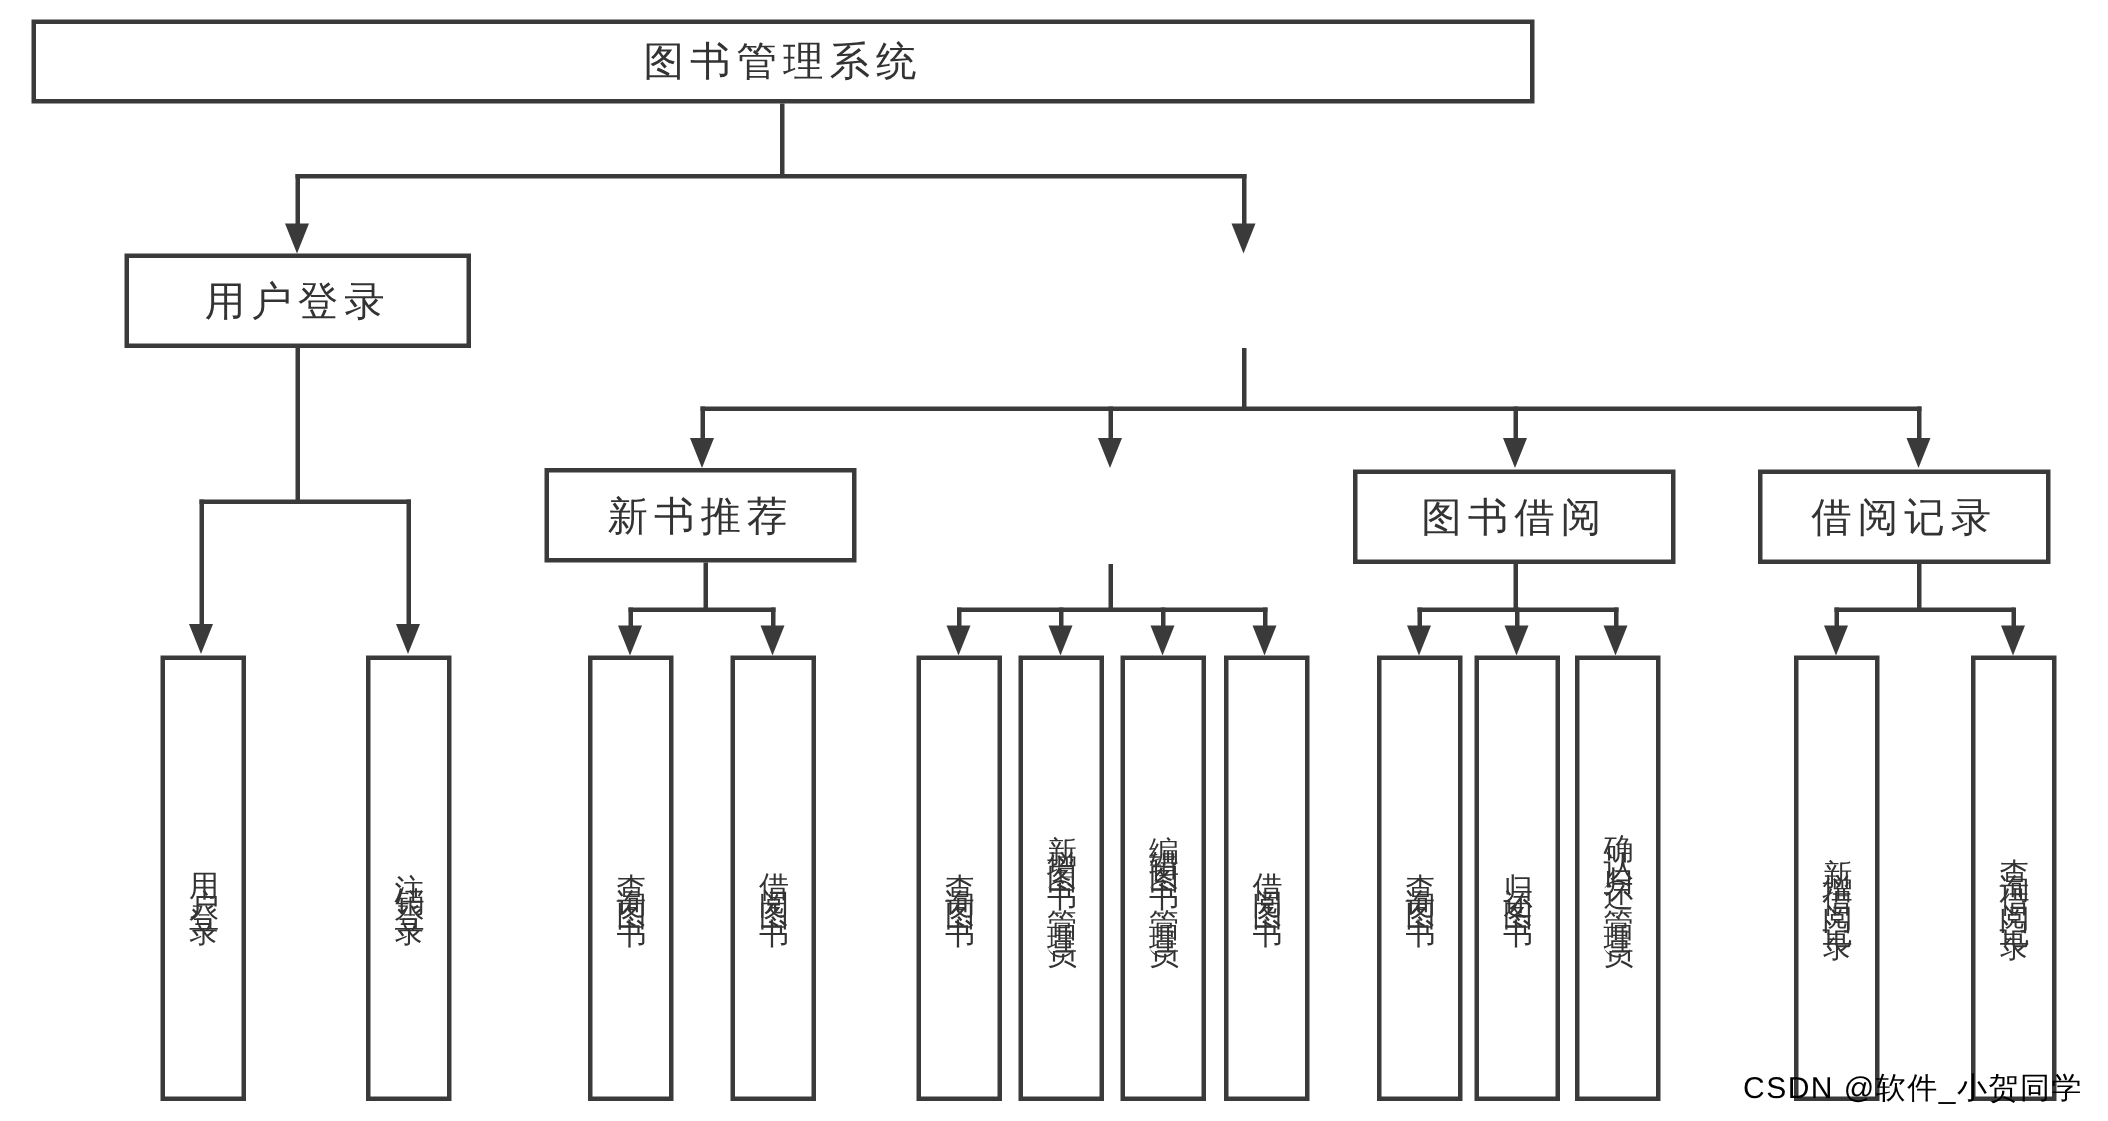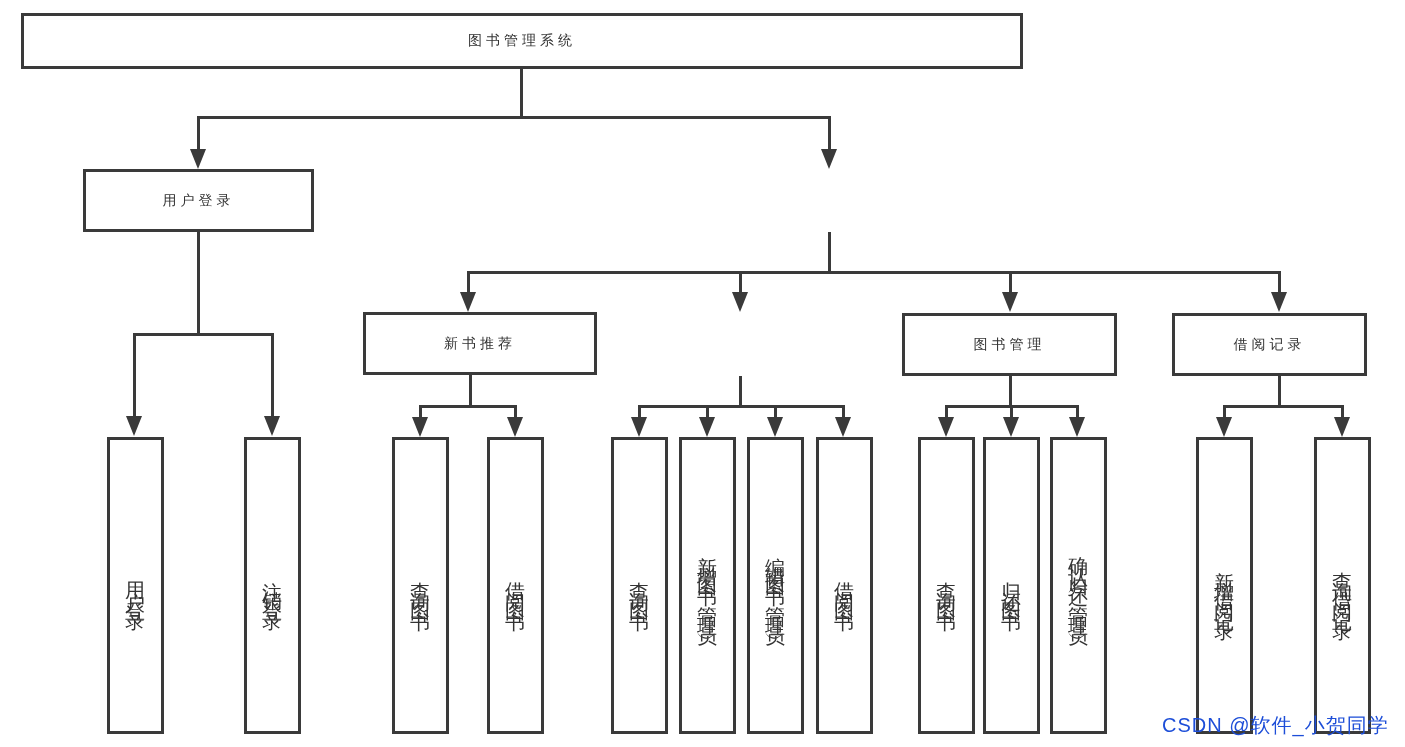--- a/index.html
+++ b/index.html
@@ -10,21 +10,21 @@
     font-family:"Liberation Sans", sans-serif;
     overflow:hidden;
   }
   .node{
     position:absolute;
     box-sizing:border-box;
     border:3px solid #3a3a3a;
     background:#ffffff;
     display:flex;align-items:center;justify-content:center;
     color:#333333;
-    font-size:14px;
+    font-size:27px;
     letter-spacing:4px;
   }
   .node .lbl{white-space:nowrap;}
   .vert{font-size:20px;letter-spacing:0;}
   .vert .lbl{
     writing-mode:vertical-rl;
     text-orientation:mixed;
     letter-spacing:10px;
     line-height:1.1;
     white-space:normal;
@@ -33,44 +33,44 @@
   .ah{
     position:absolute;width:0;height:0;
     border-left:8px solid transparent;
     border-right:8px solid transparent;
     border-top:20px solid #3a3a3a;
   }
   .watermark{
     position:absolute;
     left:1162px;top:712px;
     font-size:20px;
-    color:#1d4ed8;
+    color:#000000;
     letter-spacing:1px;
     white-space:nowrap;
     z-index:6;
   }
 </style>
 </head>
 <body>
 
 <div class="canvas">
 
   <div class="node" style="left:21px;top:13px;width:1002px;height:56px">
     <span class="lbl">图书管理系统</span>
   </div>
 
   <div class="node" style="left:83px;top:169px;width:231px;height:63px">
     <span class="lbl">用户登录</span>
   </div>
 
-  <div class="node" style="left:363px;top:312px;width:234px;height:63px">
+  <div class="node" style="left:363px;top:312px;width:208px;height:63px">
     <span class="lbl">新书推荐</span>
   </div>
   <div class="node" style="left:902px;top:313px;width:215px;height:63px">
-    <span class="lbl">图书管理</span>
+    <span class="lbl">图书借阅</span>
   </div>
   <div class="node" style="left:1172px;top:313px;width:195px;height:63px">
     <span class="lbl">借阅记录</span>
   </div>
 
   <div class="node vert" style="left:107px;top:437px;width:57px;height:297px">
     <span class="lbl">用户登录</span>
   </div>
   <div class="node vert" style="left:244px;top:437px;width:57px;height:297px">
     <span class="lbl">注销登录</span>

